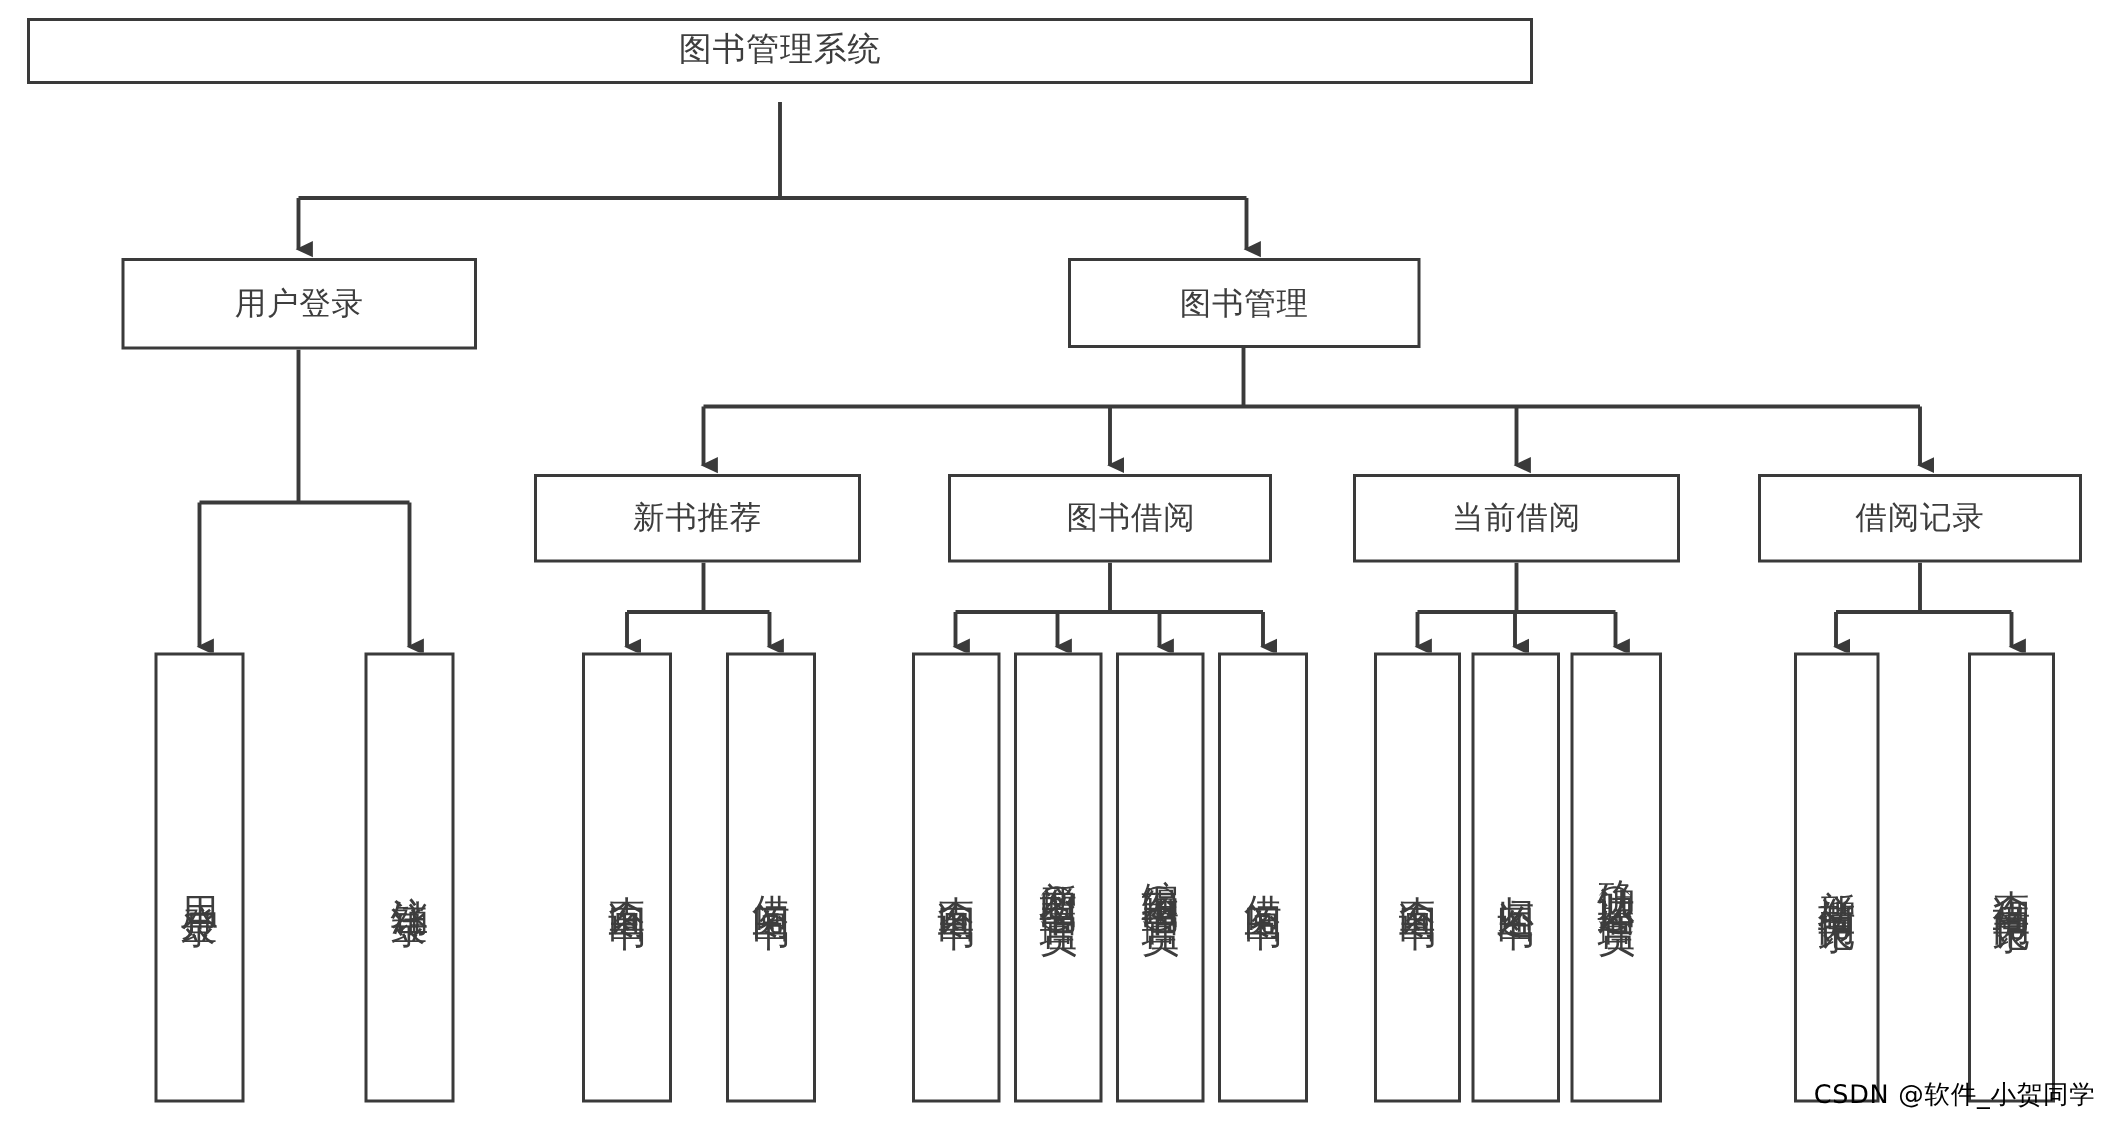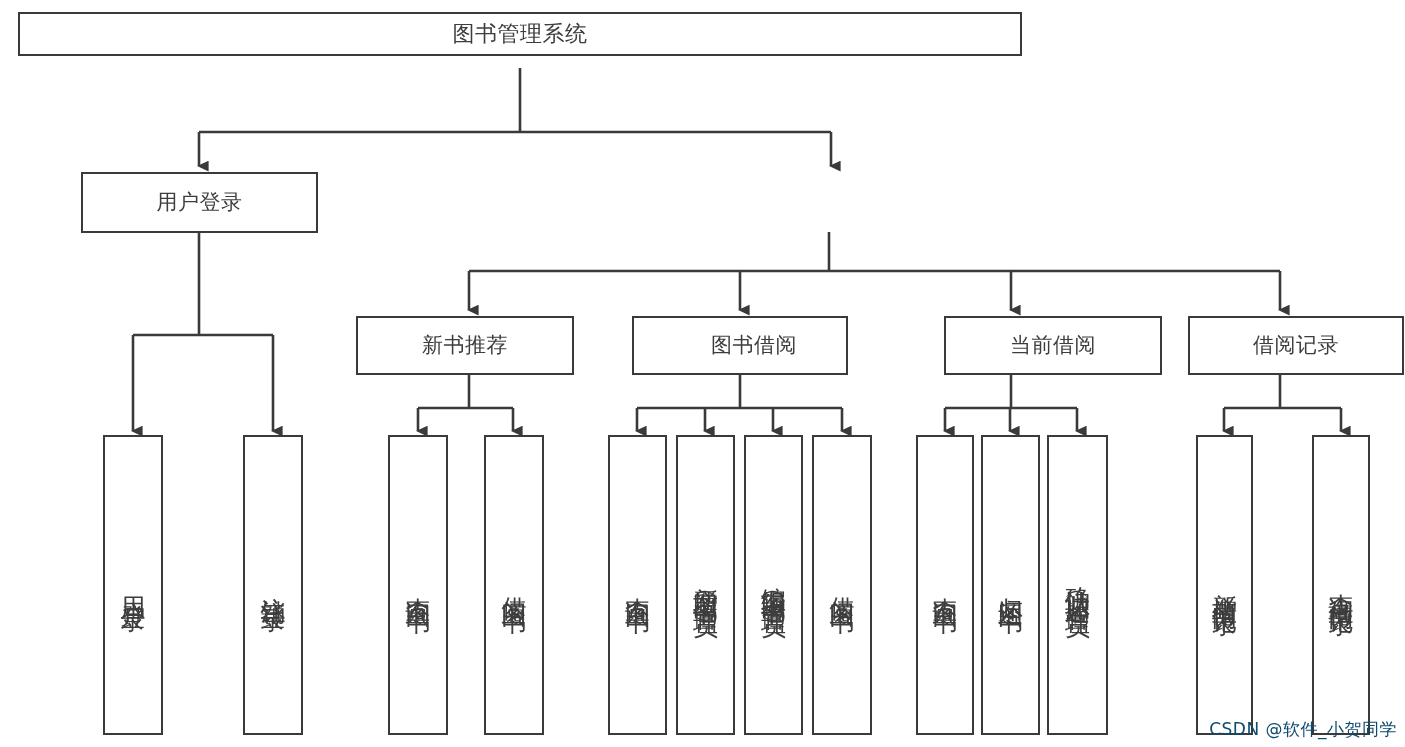--- a/index.html
+++ b/index.html
@@ -62,21 +62,21 @@
     line-height: 1.0;
     letter-spacing: 4px;
     white-space: normal;
     max-height: 100%;
   }
   .watermark {
     position: absolute;
     right: 8px;
     bottom: 6px;
     font-size: 17px;
-    color: #0c4a6e;
+    color: #000000;
     letter-spacing: 0.5px;
     white-space: nowrap;
   }
 </style>
 </head>
 <body>
 
 <div id="canvas">
 
   <svg class="edges" viewBox="0 0 1405 747">
@@ -129,31 +129,34 @@
     </g>
   </svg>
 
   <div class="node horiz root" style="left:18px; top:12px; width:1004px; height:44px;">
     <span class="label">图书管理系统</span>
   </div>
 
   <div class="node horiz" style="left:81px; top:172px; width:237px; height:61px;">
     <span class="label">用户登录</span>
   </div>
+  <div class="node horiz" style="left:712px; top:172px; width:235px; height:60px;">
+    <span class="label">图书管理</span>
+  </div>
 
   <div class="node horiz" style="left:356px; top:316px; width:218px; height:59px;">
     <span class="label">新书推荐</span>
   </div>
   <div class="node horiz" style="left:632px; top:316px; width:216px; height:59px;padding-left:28px;">
     <span class="label">图书借阅</span>
   </div>
-  <div class="node horiz" style="left:944px; top:316px; width:218px; height:59px;">
+  <div class="node horiz" style="left:902px; top:316px; width:218px; height:59px;">
     <span class="label">当前借阅</span>
   </div>
-  <div class="node horiz" style="left:1172px; top:316px; width:216px; height:59px;margin-left:16px;">
+  <div class="node horiz" style="left:1172px; top:316px; width:216px; height:59px;">
     <span class="label">借阅记录</span>
   </div>
 
   <div class="node vert" style="left:103px; top:435px; width:60px; height:300px;">
     <span class="label">用户登录</span>
   </div>
   <div class="node vert" style="left:243px; top:435px; width:60px; height:300px;">
     <span class="label">注销登录</span>
   </div>
 

